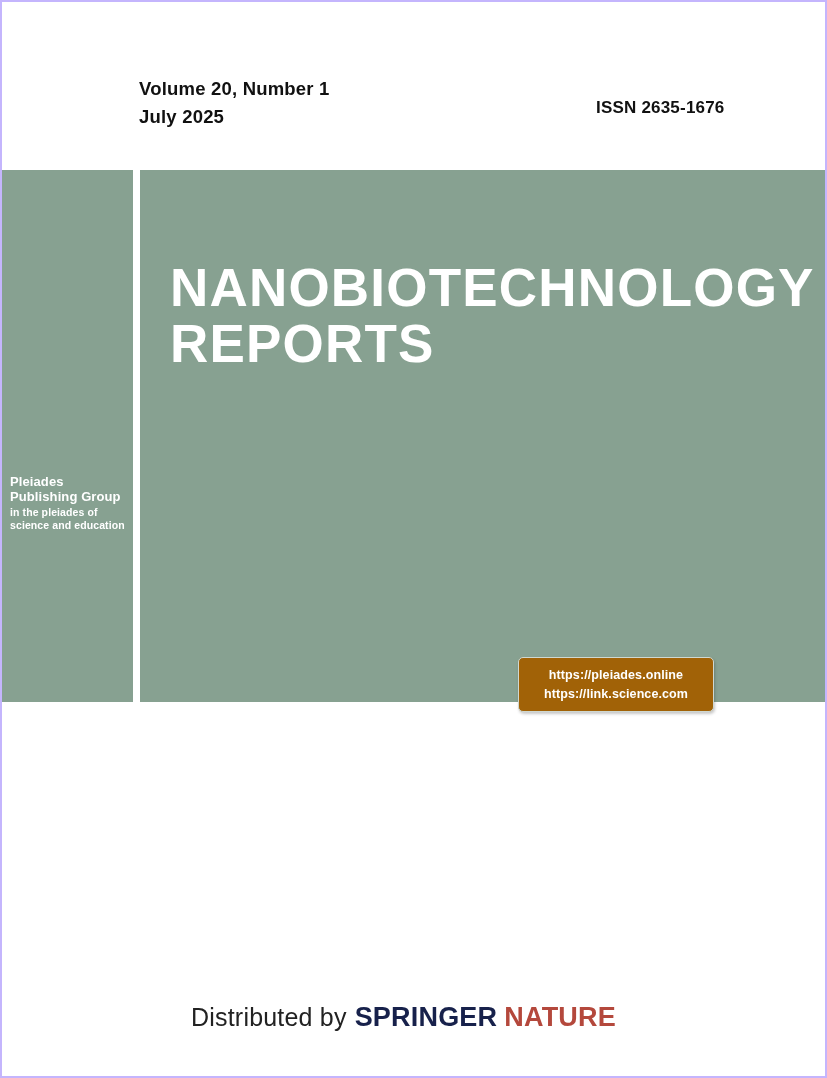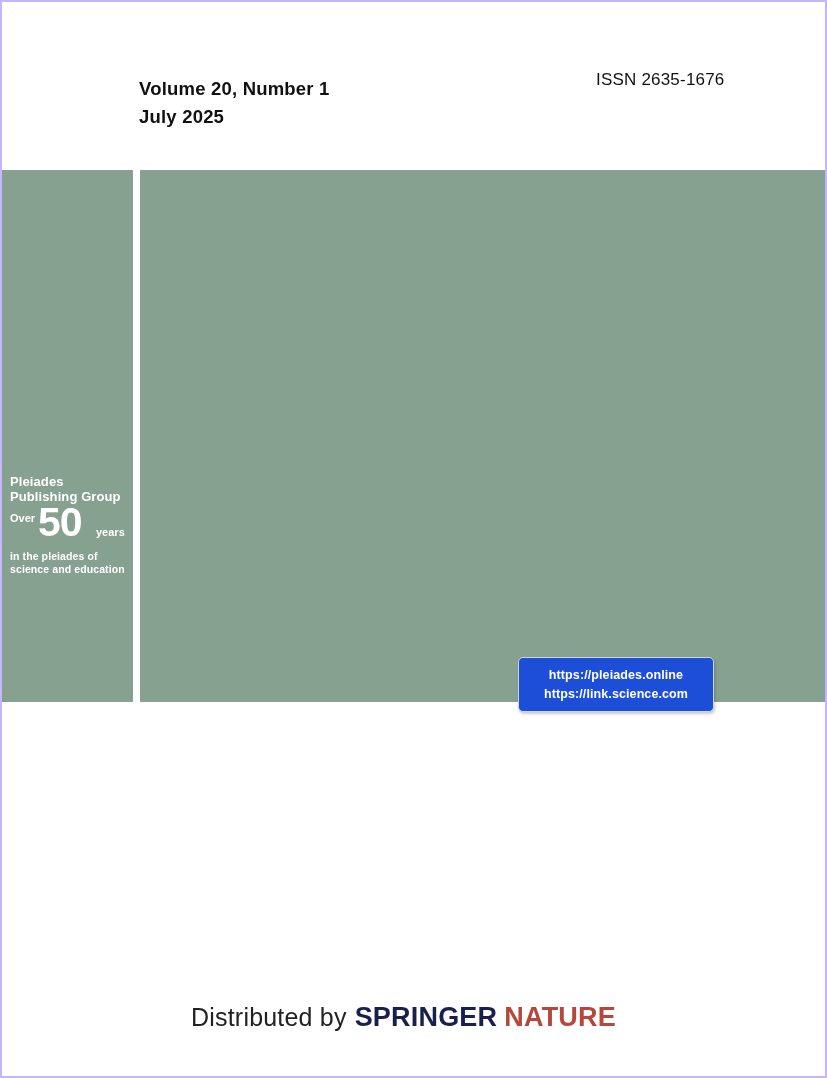--- a/index.html
+++ b/index.html
@@ -42,23 +42,23 @@
     left: 137px;
     top: 104px;
     font-size: 18.5px;
     font-weight: bold;
     color: #111111;
     letter-spacing: 0.2px;
   }
   .issn-line {
     position: absolute;
     left: 594px;
-    top: 68px;
+    top: 96px;
     font-size: 17px;
-    font-weight: normal;
+    font-weight: bold;
     color: #111111;
     letter-spacing: 0.2px;
   }
 
   
   .band {
     position: absolute;
     left: 0;
     top: 168px;
     width: 827px;
@@ -139,21 +139,21 @@
     margin-top: 2px;
   }
 
   
   .url-box {
     position: absolute;
     left: 516px;
     top: 655px;
     width: 194px;
     height: 53px;
-    background: #1d4ed8;
+    background: #a16207;
     border: 1px solid #cfd8d1;
     border-radius: 5px;
     box-shadow: 1px 2px 3px rgba(0,0,0,0.22);
     display: flex;
     flex-direction: column;
     justify-content: center;
     align-items: center;
   }
   .url-line {
     color: #ffffff;
@@ -206,31 +206,30 @@
 
   <div class="header">
     <div class="vol-line">Volume 20, Number 1</div>
     <div class="date-line">July 2025</div>
     <div class="issn-line">ISSN 2635-1676</div>
   </div>
 
   <div class="band"></div>
   <div class="band-gap"></div>
 
+  <div class="journal-title">
+    <span>NANOBIOTECHNOLOGY</span>
+    <span class="l2">REPORTS</span>
+  </div>
 
   <div class="anniv">
     <div class="anniv-top">
       <div>Pleiades</div>
       <div>Publishing Group</div>
     </div>
-    <div class="anniv-mid">
-      <span class="anniv-over">Over</span>
-      <span class="anniv-50">50</span>
-      <span class="anniv-years">years</span>
-    </div>
     <div class="anniv-bottom">
       <div>in the pleiades of</div>
       <div>science and education</div>
     </div>
   </div>
 
   <div class="url-box">
     <div class="url-line">https://pleiades.online</div>
     <div class="url-line">https://link.science.com</div>
   </div>

